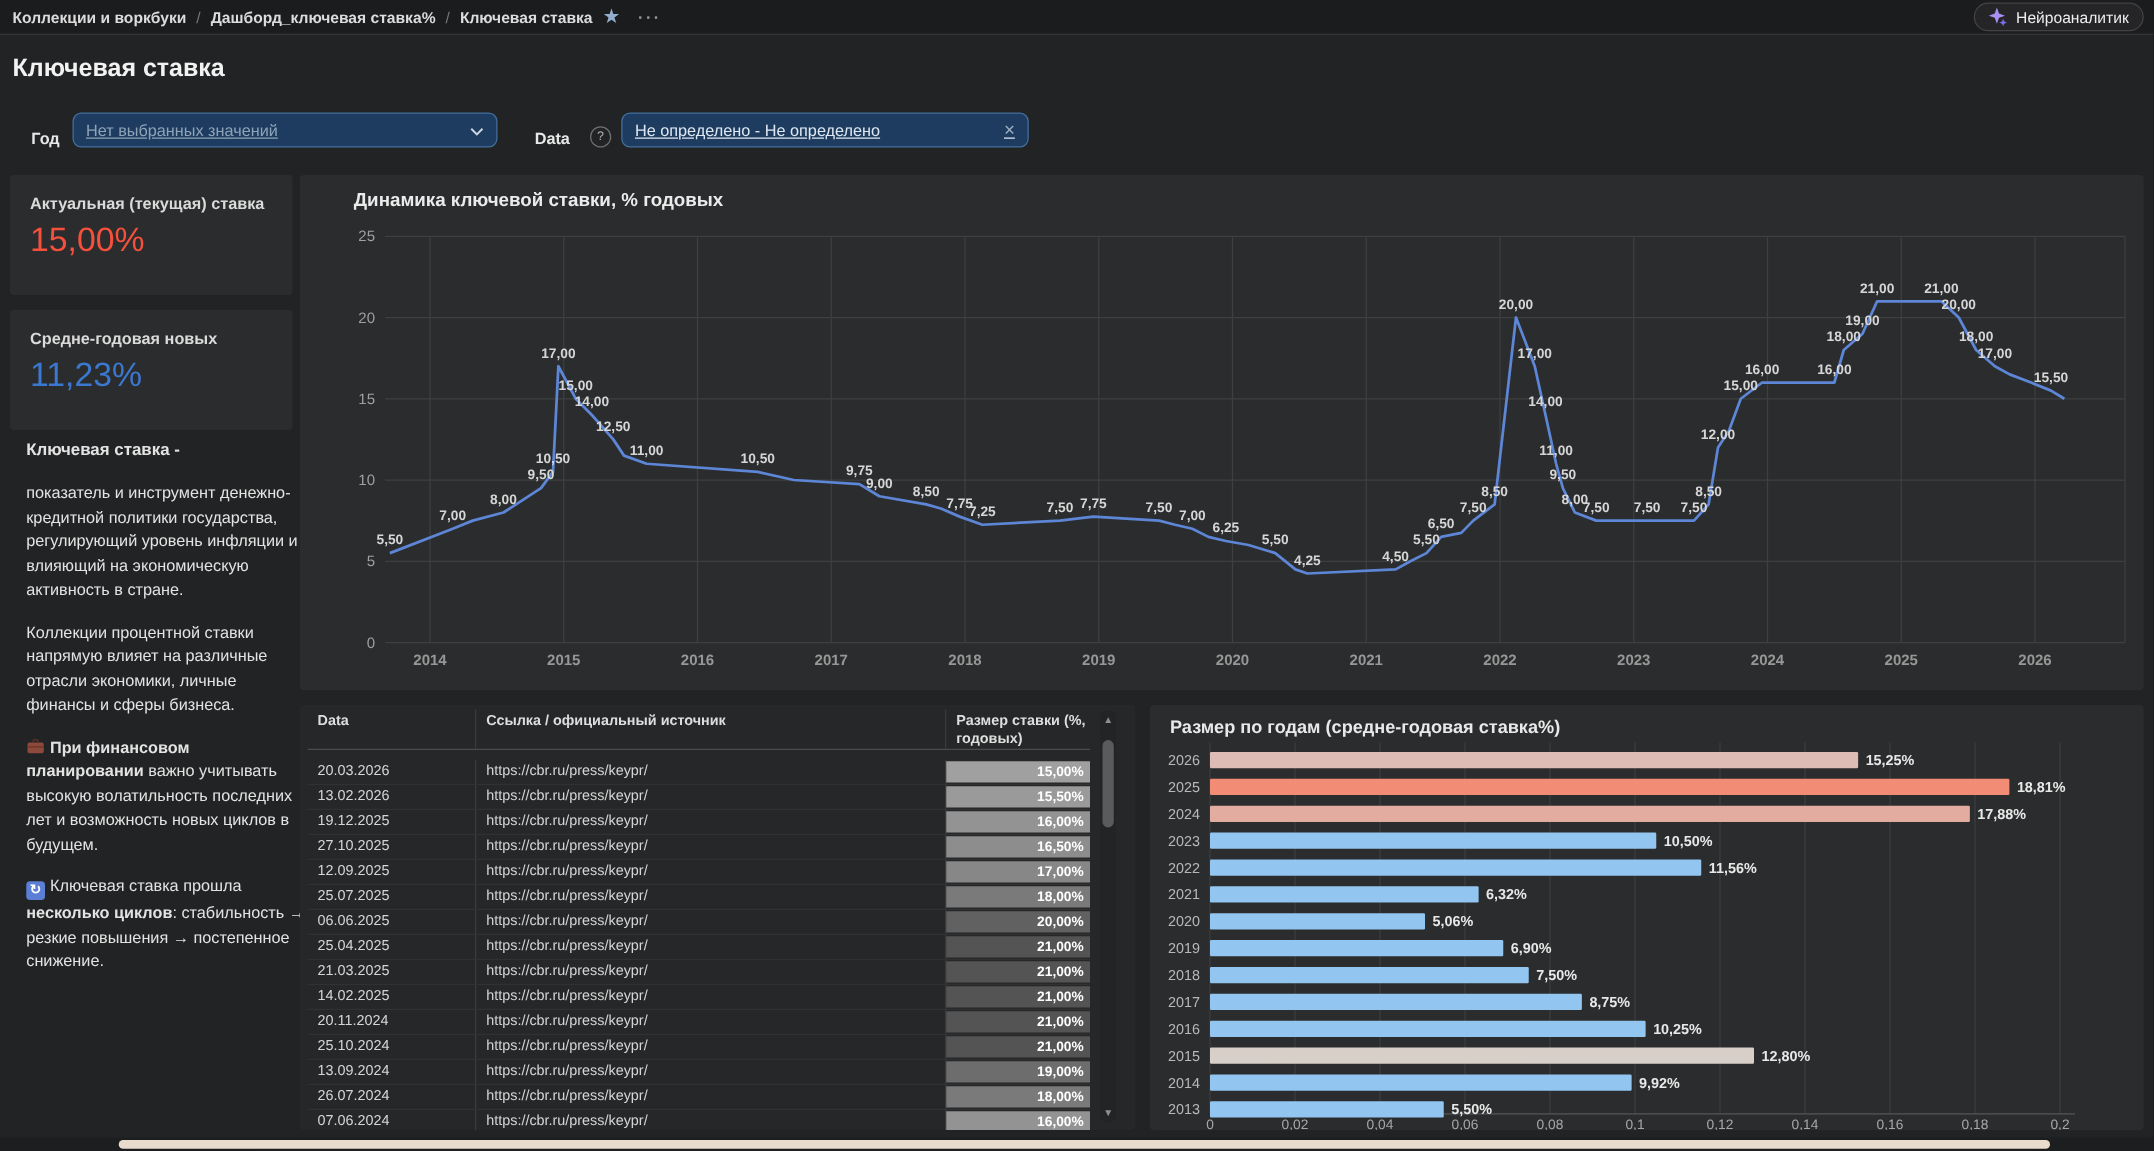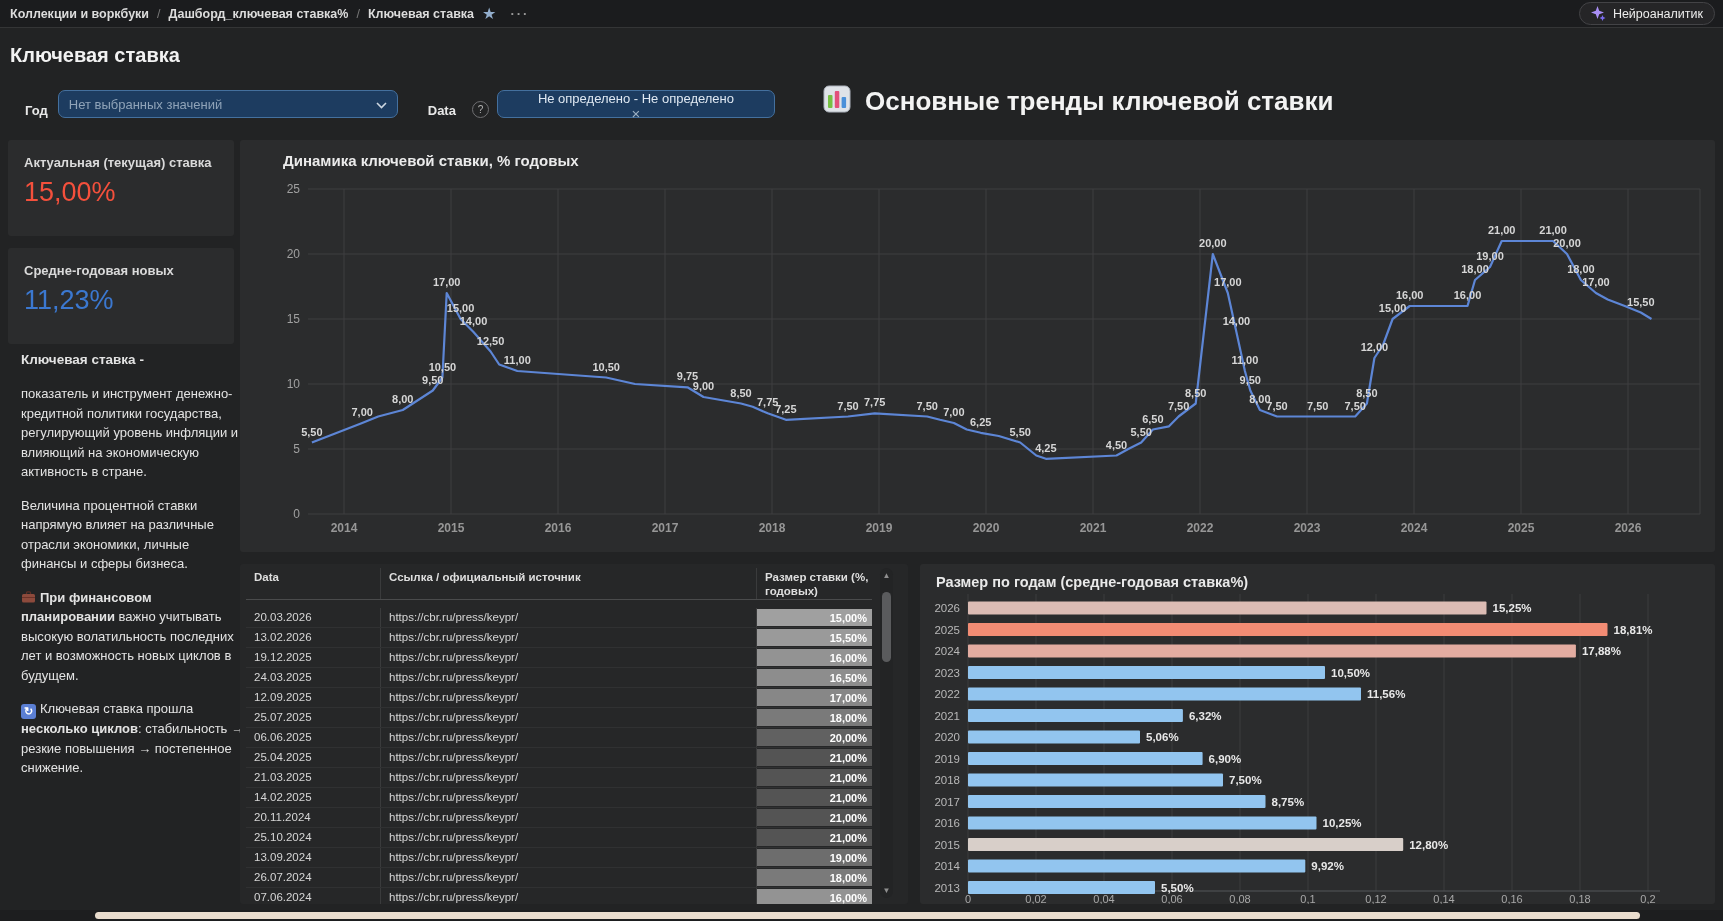--- a/index.html
+++ b/index.html
@@ -11,23 +11,23 @@
   .crumb-sep{color:#787878;font-weight:normal;}
   .star{color:#93aecd;font-size:16px;margin-left:8px;line-height:1;}
   .more{color:#9a9a9a;margin-left:14px;letter-spacing:2px;font-weight:bold;font-size:13px;}
   .assist{position:absolute;right:8px;top:2px;height:21px;display:flex;align-items:center;gap:7px;background:#252527;border:1px solid #434346;border-radius:12px;padding:0 11px;font-size:12.5px;color:#ededed;cursor:pointer;}
   .sparkle{position:relative;width:15px;height:15px;}
   
   .page-title{position:absolute;left:10px;top:44px;font-size:20px;font-weight:bold;color:#f2f2f2;}
   
   .filters{position:absolute;left:25px;top:90px;height:28px;display:flex;align-items:flex-end;}
   .f-label{font-size:13px;font-weight:bold;color:#e8e8e8;margin-right:10px;}
-  .select,.dinput{height:28px;background:#1d3c60;border:1px solid #44709e;border-radius:7px;box-sizing:border-box;display:flex;align-items:center;justify-content:space-between;padding:0 10px;font-size:13px;cursor:pointer;}
+  .select,.dinput{height:28px;background:#1d3c60;border:1px solid #44709e;border-radius:7px;box-sizing:border-box;display:flex;align-items:center;justify-content:space-between;padding:0 10px;font-size:13px;cursor:pointer;text-decoration:underline;}
   .select{width:340px;color:#8fa3b8;}
-  .dinput{width:278px;color:#dfe8f2;margin-left:8px;flex-direction:column;}
+  .dinput{width:326px;color:#dfe8f2;margin-left:8px;}
   .help{width:15px;height:15px;border-radius:50%;border:1px solid #6f6f72;color:#b5b5b5;font-size:10px;display:flex;align-items:center;justify-content:center;margin-left:6px;}
   .clear-x{color:#9db0c2;font-size:15px;line-height:1;}
   
   .section-head{position:absolute;left:822px;top:84px;display:flex;align-items:center;gap:13px;}
   .section-title{font-size:26px;font-weight:bold;color:#f3f3f3;}
   
   .card{position:absolute;left:8px;width:226px;height:96px;background:#2b2c2d;border-radius:3px;box-sizing:border-box;padding:15px 16px;}
   .card-1{top:140px;} .card-2{top:248px;}
   .card-label{font-size:13px;font-weight:bold;color:#dadada;}
   .card-value{font-size:27px;font-weight:500;margin-top:7px;}
@@ -100,45 +100,34 @@
           </svg></span>
     </div>
     <span class="f-label" style="margin-left:30px">Data</span>
     <span class="help">?</span>
     <div class="dinput">
       <span>Не определено - Не определено</span>
       <span class="clear-x">×</span>
     </div>
   </div>
 
-  <div class="section-head">
-    <span>
-      <svg width="30" height="30" viewBox="0 0 30 30">
-          <rect x="2" y="2" width="26" height="26" rx="5" fill="#dfe3e8" stroke="#aeb4bd"></rect>
-          <rect x="6" y="11" width="4.5" height="13" rx="1" fill="#76c043"></rect>
-          <rect x="12.8" y="7" width="4.5" height="17" rx="1" fill="#e2507a"></rect>
-          <rect x="19.6" y="13" width="4.5" height="11" rx="1" fill="#4a90d9"></rect>
-        </svg>
-    </span>
-    <span class="section-title">Основные тренды ключевой ставки</span>
-  </div>
 
   <div class="card card-1">
     <div class="card-label">Актуальная (текущая) ставка</div>
     <div class="card-value" id="cur-val" style="color: rgb(244, 80, 60);">15,00%</div>
   </div>
   <div class="card card-2">
     <div class="card-label">Средне-годовая новых</div>
     <div class="card-value" id="avg-val" style="color: rgb(59, 120, 208);">11,23%</div>
   </div>
 
   <div class="desc">
     <div class="hd">Ключевая ставка -</div>
     <p>показатель и инструмент денежно-кредитной политики государства, регулирующий уровень инфляции и влияющий на экономическую активность в стране.</p>
-    <p>Величина процентной ставки напрямую влияет на различные отрасли экономики, личные финансы и сферы бизнеса.</p>
+    <p>Коллекции процентной ставки напрямую влияет на различные отрасли экономики, личные финансы и сферы бизнеса.</p>
     <p><span class="inl-icon">
           <svg width="15" height="15" viewBox="0 0 15 15">
             <rect x="1" y="5" width="13" height="8.5" rx="1.5" fill="#8d4a3c"></rect>
             <path d="M5.5 5 V3.8 a1 1 0 0 1 1 -1 h2 a1 1 0 0 1 1 1 V5" fill="none" stroke="#5d2f26" stroke-width="1.3"></path>
             <rect x="1" y="8" width="13" height="1" fill="#6b3228"></rect>
           </svg>
         </span><b>При финансовом планировании</b><span> важно учитывать высокую волатильность последних лет и возможность новых циклов в будущем.</span></p>
     <p><span class="inl-icon icon-cycle">↻</span><span>Ключевая ставка прошла </span><b>несколько циклов</b><span>: стабильность → резкие повышения → постепенное снижение.</span></p>
   </div>
 
@@ -260,21 +249,21 @@
           </div>
         </div>
         <div class="t-row">
           <div class="c">19.12.2025</div>
           <div class="c c2">https://cbr.ru/press/keypr/</div>
           <div class="rate">
             <div class="rate-fill" style="background:rgb(147,147,147)">16,00%</div>
           </div>
         </div>
         <div class="t-row">
-          <div class="c">24.03.2025</div>
+          <div class="c">27.10.2025</div>
           <div class="c c2">https://cbr.ru/press/keypr/</div>
           <div class="rate">
             <div class="rate-fill" style="background:rgb(141,141,141)">16,50%</div>
           </div>
         </div>
         <div class="t-row">
           <div class="c">12.09.2025</div>
           <div class="c c2">https://cbr.ru/press/keypr/</div>
           <div class="rate">
             <div class="rate-fill" style="background:rgb(135,135,135)">17,00%</div>

